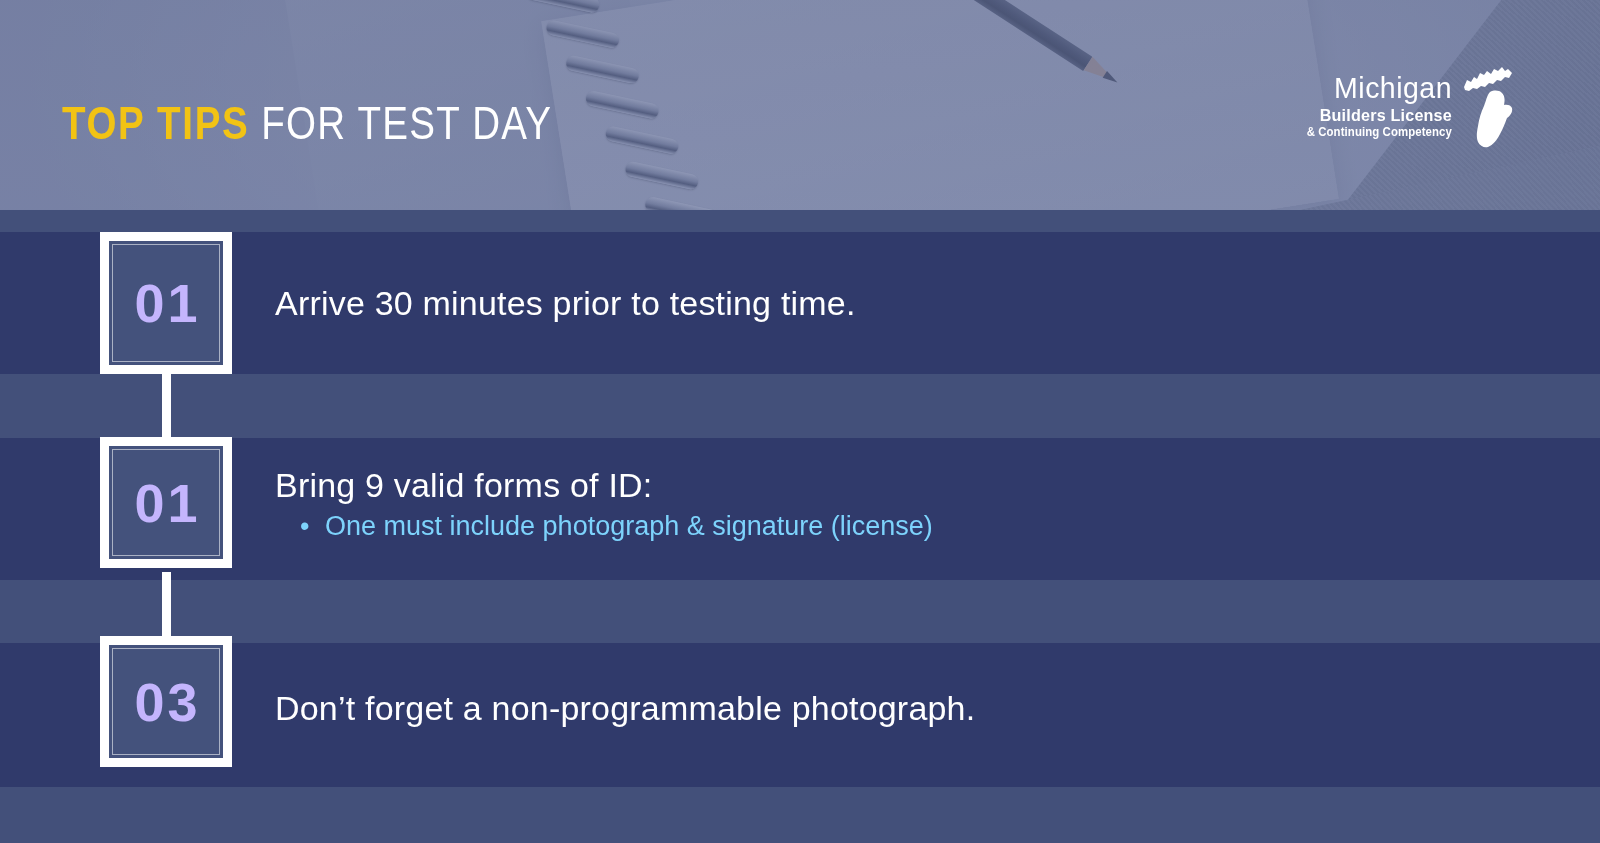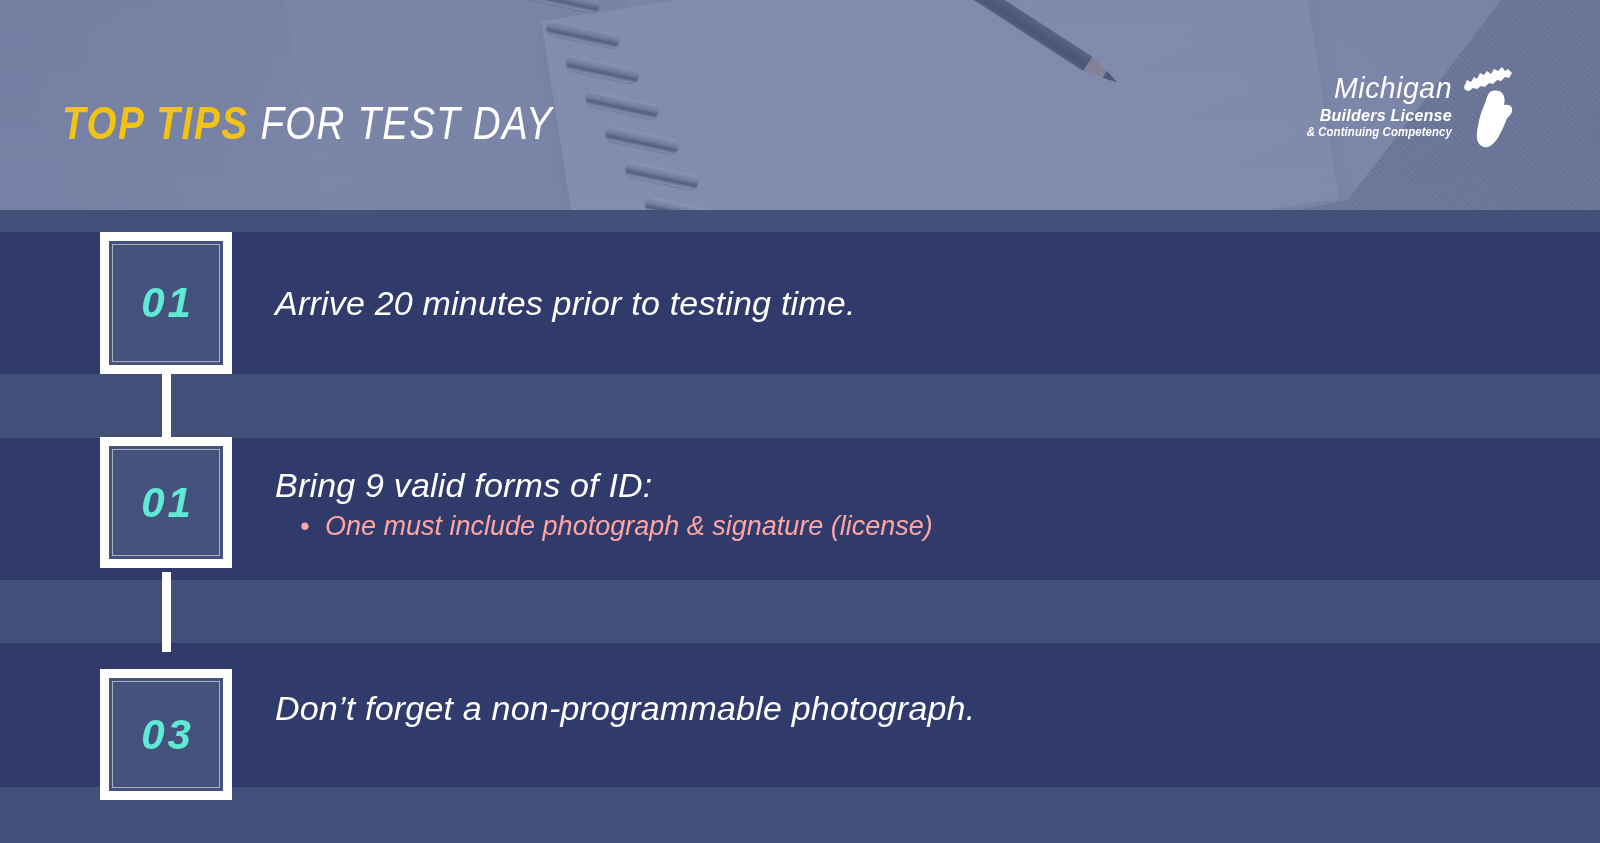--- a/index.html
+++ b/index.html
@@ -6,21 +6,20 @@
   html, body {
     width:1600px; height:843px;
     background:#414f77;
     font-family:"Liberation Sans", sans-serif;
     overflow:hidden;
   }
   .slide {
     position:relative;
     width:1474px; height:843px;
     background:#414f77;
-    font-style:italic;
   }
 
   
   .header {
     position:absolute; left:0; top:0;
     width:1600px; height:210px;
     overflow:hidden;
     background:#8a92ad;
   }
   
@@ -151,44 +150,44 @@
   .num-box {
     position:absolute;
     width:132px;
     background:#44527c;
     border:9px solid #ffffff;
     box-shadow: inset 0 0 0 3px #44527c, inset 0 0 0 4px rgba(255,255,255,.55);
     display:flex; align-items:center; justify-content:center;
     z-index:3;
   }
   .num {
-    color:#5eead4;
+    color:#c4b5fd;
     font-weight:700;
-    font-size:42px;
+    font-size:54px;
     line-height:1;
     letter-spacing:3px;
     padding-left:3px;
   }
   .connector {
     position:absolute;
     left:162px; width:9px;
     background:#ffffff;
     z-index:2;
   }
   .tip-text {
     position:absolute; left:275px;
     color:#ffffff;
     font-size:34px;
     line-height:1.18;
     letter-spacing:.2px;
     z-index:3;
   }
   .tip-sub {
     position:absolute; left:300px;
-    color:#fca5a5;
+    color:#7dd3fc;
     font-size:27px;
     line-height:1.2;
     z-index:3;
   }
   .tip-sub .bdot { display:inline-block; width:25px; }
 </style>
 </head>
 <body>
 
 <div class="slide">
@@ -242,28 +241,28 @@
   <div class="band band-light" style="top:580px;  height:63px;"></div>
   <div class="band band-dark" style="top:643px;  height:144px;"></div>
   <div class="band band-light" style="top:787px;  height:56px;"></div>
 
   <div class="connector" style="top:366px; height:80px;"></div>
   <div class="connector" style="top:572px; height:80px;"></div>
 
   <div class="num-box" style="left:100px; top:232px; height:142px;">
     <span class="num">01</span>
   </div>
-  <div class="tip-text" style="top:283px;">Arrive 20 minutes prior to testing time.</div>
+  <div class="tip-text" style="top:283px;">Arrive 30 minutes prior to testing time.</div>
 
   <div class="num-box" style="left:100px; top:437px; height:131px;">
     <span class="num">01</span>
   </div>
   <div class="tip-text" style="top:465px;">Bring 9 valid forms of ID:</div>
   <div class="tip-sub" style="top:510px;">
     <span class="bdot">•</span><span>One must include photograph &amp; signature (license)</span>
   </div>
 
-  <div class="num-box" style="left:100px; top:669px; height:131px;">
+  <div class="num-box" style="left:100px; top:636px; height:131px;">
     <span class="num">03</span>
   </div>
   <div class="tip-text" style="top:688px;">Don’t forget a non-programmable photograph.</div>
 
 </div>
 
 </body></html>

